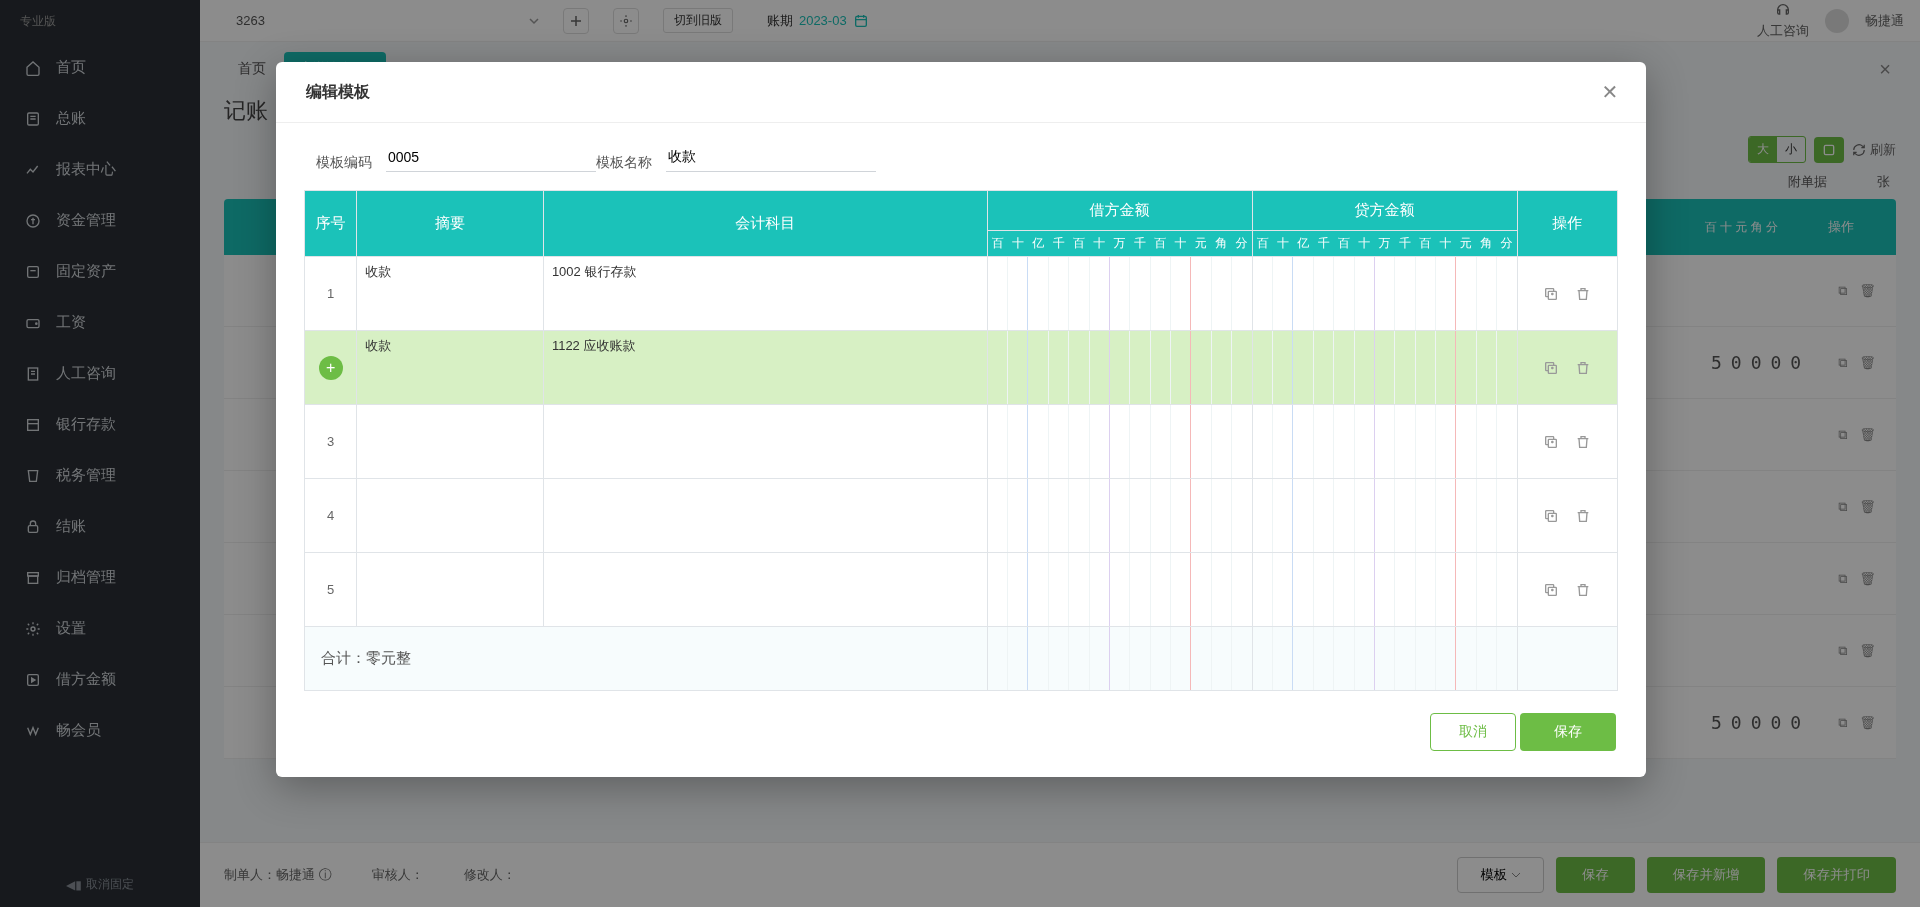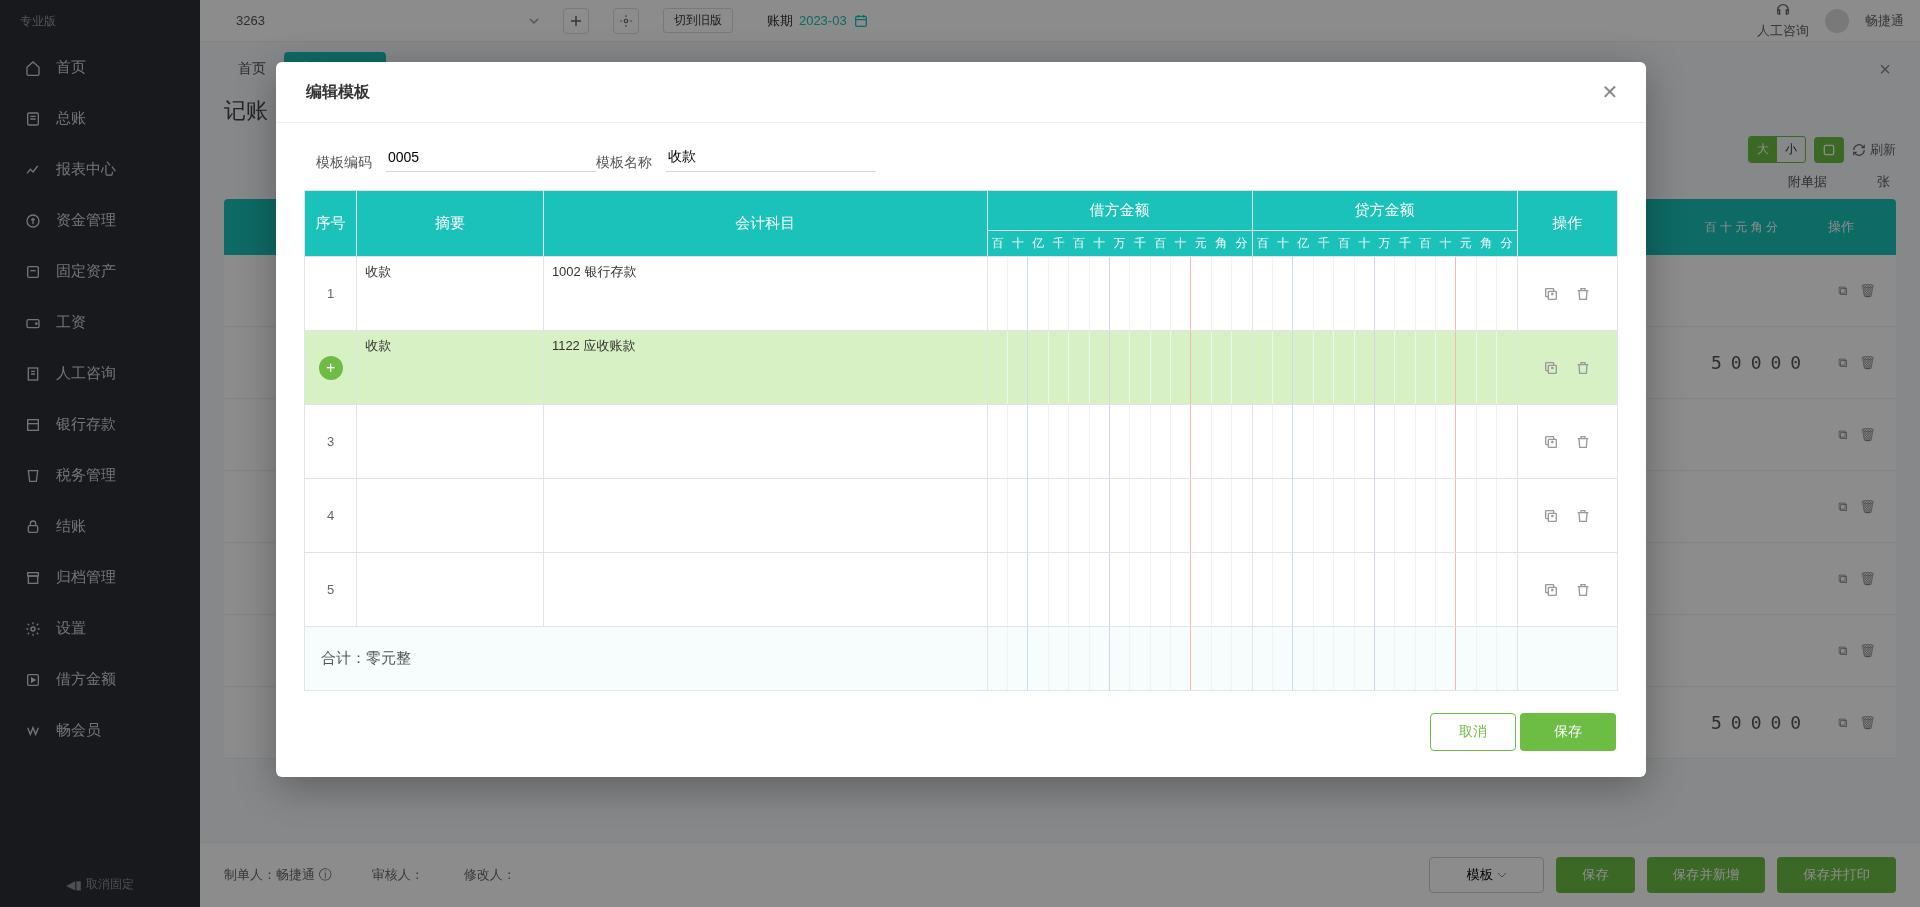--- a/index.html
+++ b/index.html
@@ -38,21 +38,21 @@
   .refresh-link { display:flex; align-items:center; gap:4px; color:#666; }
 
   .bg-table-header { background: #1bc2b9; color:#fff; height:56px; margin:0 24px; display:flex; align-items:center; padding:0 12px; border-top-left-radius:4px; border-top-right-radius:4px;}
   .bg-table-args { flex:1; display:flex; gap:40px; font-size:12px;}
   .bg-col-ops { width:86px; text-align:center;}
   .bg-row { background:#fff; margin:0 24px; border-bottom:1px solid #eee; height:72px; display:flex; align-items:center; justify-content:flex-end; padding-right:20px; gap:12px; color:#888;}
   .bg-row .amt { font-family:monospace; letter-spacing:9px; font-size:18px; color:#555; margin-right:16px;}
   
   .bg-footer { position:absolute; bottom:0; left:0; right:0; padding:14px 24px; display:flex; align-items:center; gap:40px; font-size:13px; color:#666; border-top:1px solid #eee; background:#fff;}
   .bg-footer-right { margin-left:auto; display:flex; gap:12px; }
-  .btn-outline { padding:8px 36px; border:1px solid #ccc; border-radius:4px; background:#fff; display:flex; align-items:center; gap:4px;}
+  .btn-outline { padding:8px 22px; border:1px solid #ccc; border-radius:4px; background:#fff; display:flex; align-items:center; gap:4px;}
   .btn-green { padding:8px 26px; background:#6dbd45; color:#fff; border:none; border-radius:4px; }
 
   
   .overlay { position: absolute; inset: 0; background: rgba(0,0,0,0.45); z-index: 100; }
 
   
   .modal { position: absolute; z-index: 200; left: 276px; top: 62px; width: 1370px; background: #fff; border-radius: 6px; box-shadow: 0 10px 40px rgba(0,0,0,0.3); padding-bottom: 22px;}
   .modal-header { display: flex; align-items: center; padding: 18px 24px 18px 30px; border-bottom: 1px solid #eee; }
   .modal-title { font-size: 16px; font-weight: 600; color: #333; }
   .modal-close { margin-left: auto; cursor: pointer; font-size: 20px; color: #888; width:24px; height:24px; display:flex; align-items:center; justify-content:center;}

